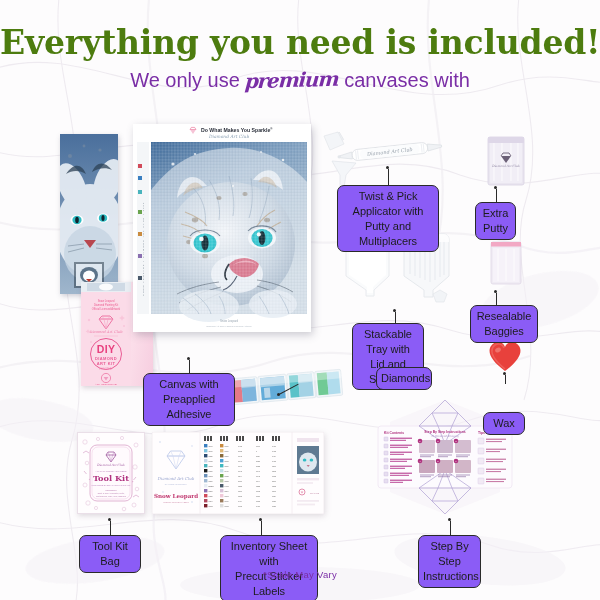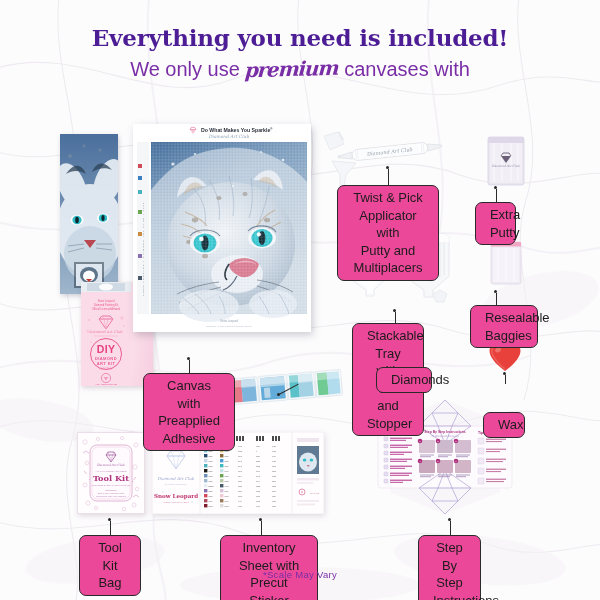--- a/index.html
+++ b/index.html
@@ -9,22 +9,22 @@
     font-family:"Liberation Sans", sans-serif;
     position:relative;
   }
   
   #marble{position:absolute;inset:0;z-index:0;}
   
   #headings{position:absolute;left:0;top:0;width:600px;z-index:6;text-align:center;}
   #title{
     font-family:"DejaVu Serif", serif;
     font-weight:bold;
-    font-size:23px;
-    color:#4c1d95;
+    font-size:33px;
+    color:#4d7c0f;
     letter-spacing:-0.2px;
     margin-top:26px;
     line-height:1.05;
     white-space:nowrap;
   }
   #sub1{
     font-size:20px;color:#7a2ea6;margin-top:8px;line-height:1.18;white-space:nowrap;
   }
   #sub2{
     font-size:20px;color:#7a2ea6;margin-top:2px;line-height:1.18;white-space:nowrap;
@@ -35,28 +35,28 @@
     font-size:20px;letter-spacing:-1.2px;
     transform:skewX(-6deg) rotate(-1.5deg);
     display:inline-block;
   }
   
   #scene{position:absolute;inset:0;z-index:4;}
   .obj{position:absolute;}
   
   .callout{
     position:absolute;z-index:9;
-    background:#ec4899;
+    background:#8b5cf6;
     border:1.1px solid #2a2a2a;
     border-radius:7px;
-    font-size:13px;
+    font-size:11px;
     color:#1c1c1c;
     line-height:1.35;
     text-align:center;
-    padding:3px 14px;
+    padding:3px 4px;
     box-sizing:border-box;
     white-space:pre-line;
     letter-spacing:-0.05px;
   }
   .leader{position:absolute;z-index:8;background:#2a2a2a;width:1.1px;}
   .leaderdot{position:absolute;z-index:8;width:3px;height:3px;border-radius:50%;background:#2a2a2a;}
   .leader-diag{position:absolute;z-index:8;height:1.1px;background:#2a2a2a;transform-origin:left center;}
   
   #footer{
     position:absolute;left:0;top:569px;width:600px;text-align:center;z-index:9;

